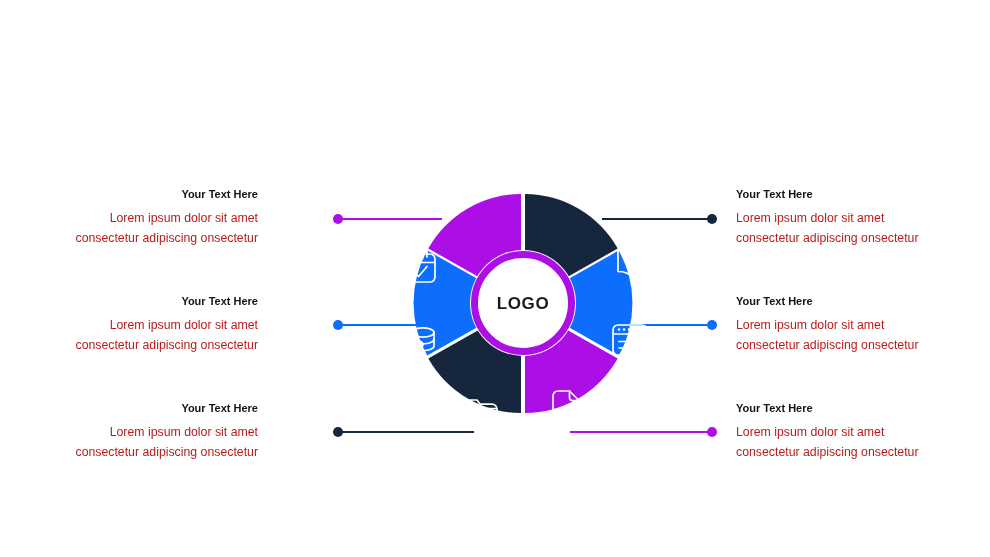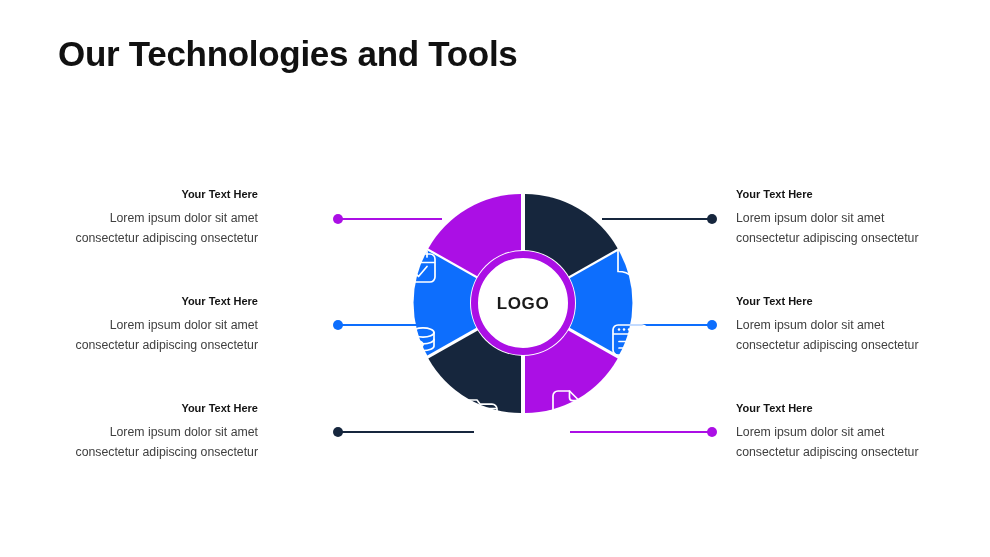--- a/index.html
+++ b/index.html
@@ -37,21 +37,21 @@
   }
   .txt-block .heading {
     font-size: 11px;
     font-weight: bold;
     color: #141414;
     margin-bottom: 8px;
     line-height: 1.2;
   }
   .txt-block .body-line {
     font-size: 12.3px;
-    color: #404040;
+    color: #b91c1c;
     line-height: 1.58;
   }
   .txt-left {
     text-align: right;
   }
   .txt-right {
     text-align: left;
   }
 
   .txt-left.row0  { left: 8px;   top: 188px; }
@@ -79,21 +79,20 @@
     font-weight: bold;
     fill: #1a1a1a;
     letter-spacing: 0.6px;
   }
 </style>
 </head>
 <body>
 
 <div class="slide">
 
-  <div class="slide-title">Our Technologies and Tools</div>
 
   <div class="diagram">
     <svg width="990" height="557" viewBox="0 0 990 557" xmlns="http://www.w3.org/2000/svg">
 
       <g>
         <line x1="316" y1="219" x2="420" y2="219" stroke="#ab0fe5" stroke-width="2.2"></line>
         <circle cx="316" cy="219" r="5" fill="#ab0fe5"></circle>
 
         <line x1="316" y1="325" x2="398" y2="325" stroke="#0d6efd" stroke-width="2.2"></line>
         <circle cx="316" cy="325" r="5" fill="#0d6efd"></circle>

